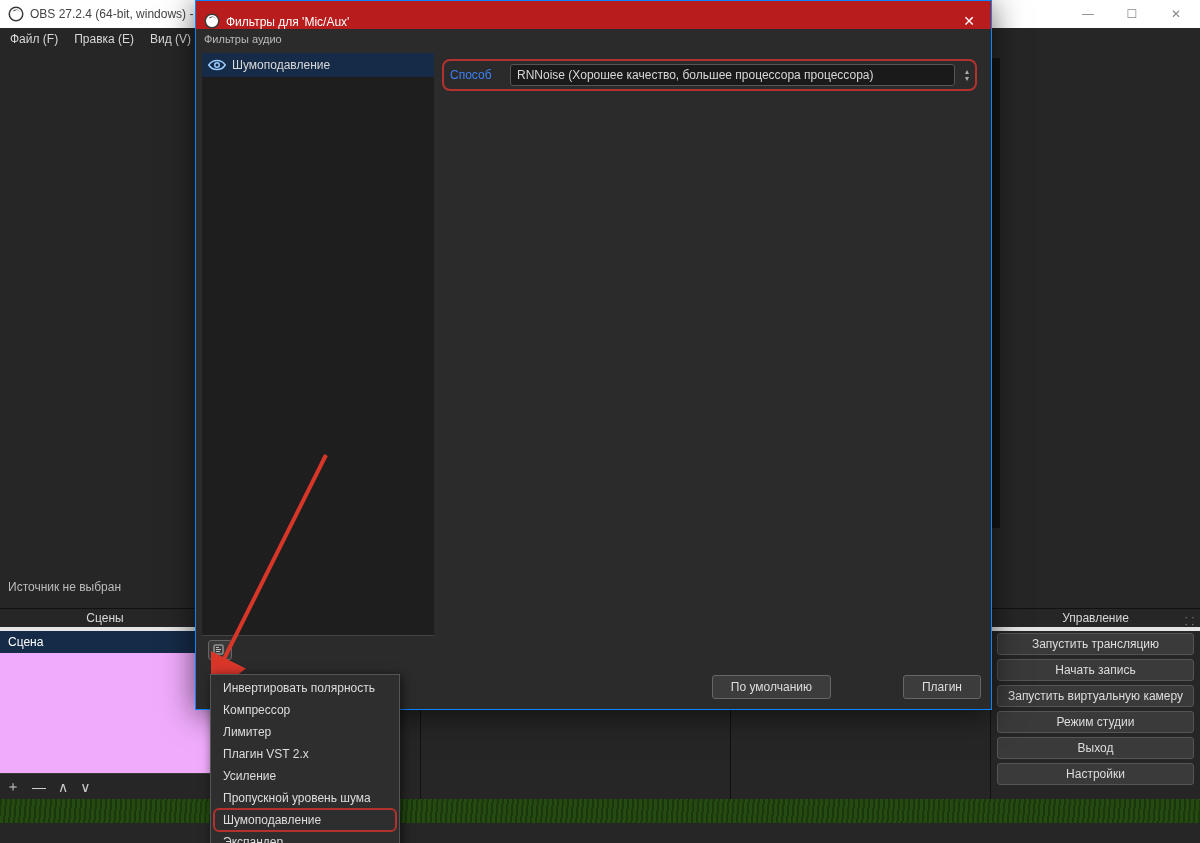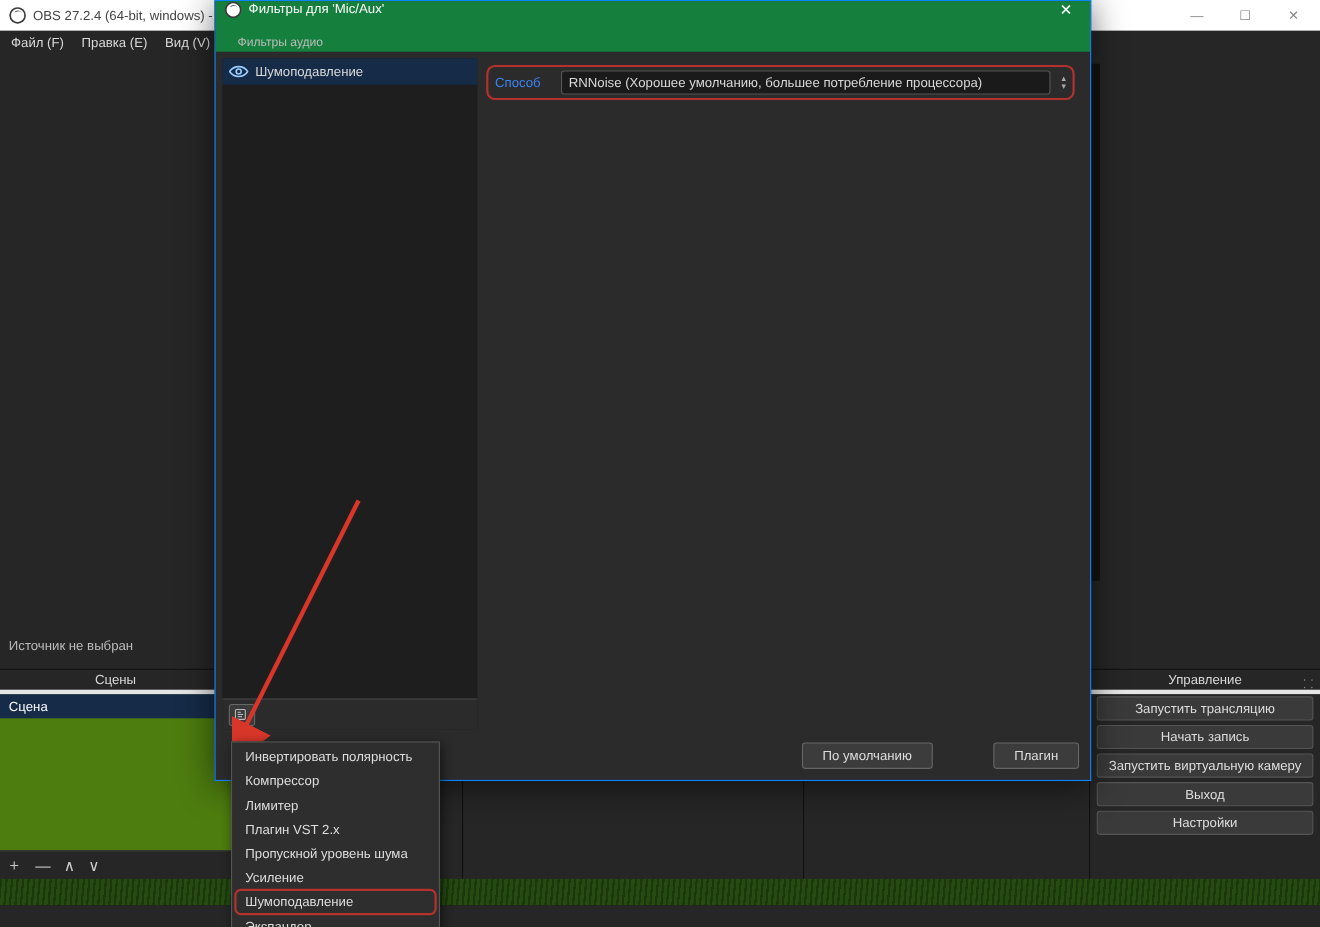--- a/index.html
+++ b/index.html
@@ -13,21 +13,21 @@
 .menu-bar{height:22px;background:#262626;display:flex;align-items:center;padding:0 4px;gap:4px}
 .menu-bar span{padding:2px 6px;color:#d8d8d8}
 .body-area{position:absolute;top:50px;left:0;right:0;bottom:0;background:#262626}
 .preview-wrap{position:absolute;top:8px;left:200px;right:200px;height:470px;background:#131313}
 .src-empty{position:absolute;top:530px;left:8px;right:8px;height:16px;color:#bbb}
 .dock-row{position:absolute;left:0;right:0;bottom:44px;top:558px;display:flex}
 .dock{background:#262626;border-top:1px solid #111;display:flex;flex-direction:column;position:relative}
 .dock-h{height:22px;background:#262626;border-bottom:4px solid #e5e5e5;display:flex;align-items:center;justify-content:center;color:#ccc;position:relative}
 .dock-h .pop{position:absolute;right:6px;top:4px;color:#888;font-size:11px}
 .scenes{width:210px}
-.scenes .list{flex:1;background:#4d7c0f}
+.scenes .list{flex:1;background:#f0abfc}
 .scenes .row{height:22px;background:#152b47;color:#fff;padding:4px 8px}
 .scenes .btns{height:26px;display:flex;align-items:center;gap:12px;padding:0 6px;border-top:1px solid #3a3a3a}
 .scenes .btns span{color:#ccc;font-size:14px}
 .sources{width:210px;border-left:1px solid #111}
 .mixer{flex:1;border-left:1px solid #111}
 .mixer .track{padding:6px 10px}
 .mixer .slider{margin-top:6px;height:12px;background:linear-gradient(90deg,#2a4 0%,#2a4 45%,#c93 55%,#c33 70%,#333 70%);border-radius:2px;position:relative}
 .mixer .slider .knob{position:absolute;right:32%;top:-3px;width:8px;height:18px;background:#ddd;border-radius:2px}
 .transitions{width:260px;border-left:1px solid #111}
 .transitions .body{padding:6px}
@@ -36,38 +36,38 @@
 .controls{width:210px;border-left:1px solid #111}
 .controls .btn{height:22px;margin:2px 6px;background:#3a3a3a;border:1px solid #555;border-radius:3px;display:flex;align-items:center;justify-content:center;color:#ddd}
 .status-bar{position:absolute;bottom:0;left:0;right:0;height:44px}
 .status-grass{height:24px;background:linear-gradient(0deg,#152a08,#2a4a15);position:relative;overflow:hidden}
 .status-grass:before{content:"";position:absolute;inset:0;background:repeating-linear-gradient(95deg,#1a380c 0 2px,#254a12 2px 5px)}
 .status-line{position:absolute;bottom:24px;right:8px;height:20px;display:flex;align-items:center;gap:18px;color:#ccc;background:#262626;padding:0 6px}
 .status-line .dot{width:8px;height:8px;border-radius:50%;background:#3a3;display:inline-block;margin-right:4px;vertical-align:middle}
 
 
 .dialog{position:absolute;top:0;left:195px;width:797px;height:710px;background:#2b2b2b;border:1px solid #0a84ff;box-shadow:0 4px 30px rgba(0,0,0,.6);z-index:20}
-.dlg-title{height:46px;background:#15803d;display:flex;align-items:flex-start;padding:0 8px}
+.dlg-title{height:28px;background:#b91c1c;display:flex;align-items:flex-end;padding:0 8px}
 .dlg-title .logo{width:16px;height:16px;margin-right:6px}
 .dlg-title span{color:#fff;font-size:12px}
 .dlg-title .close{margin-left:auto;color:#fff;font-size:14px;width:28px;text-align:center}
 .dlg-body{position:absolute;top:28px;left:0;right:0;bottom:0}
-.dlg-label{padding:4px 20px;color:#bbb;font-size:11px}
+.dlg-label{padding:4px 8px;color:#bbb;font-size:11px}
 .dlg-cols{position:absolute;top:24px;left:6px;right:6px;bottom:46px;display:flex}
 .dlg-list{width:232px;background:#1e1e1e;display:flex;flex-direction:column}
 .dlg-list .item{height:24px;background:#152b47;display:flex;align-items:center;gap:6px;padding:0 6px;color:#fff}
 .dlg-list .eyeline{width:18px;height:12px}
 .dlg-list .spacer{flex:1}
 .dlg-list .toolbar{height:28px;background:#2b2b2b;display:flex;align-items:center;padding:0 6px;border-top:1px solid #444}
 .dlg-list .toolbar .addbtn{width:24px;height:20px;border:1px solid #666;border-radius:3px;background:#3a3a3a;display:flex;align-items:center;justify-content:center;color:#ccc;cursor:pointer}
 .dlg-main{flex:1;padding:6px 8px}
 .method-row{display:flex;align-items:center;gap:10px;border:2px solid #b3322d;border-radius:8px;padding:3px 6px;background:transparent}
 .method-row .lab{color:#3b82f6;min-width:50px}
 .method-row .sel{flex:1;background:#1a1a1a;border:1px solid #555;border-radius:3px;height:22px;display:flex;align-items:center;padding:0 6px}
-.dlg-foot{position:absolute;bottom:10px;left:0;right:10px;display:flex;justify-content:flex-end;gap:55px}
+.dlg-foot{position:absolute;bottom:10px;left:0;right:10px;display:flex;justify-content:flex-end;gap:72px}
 .dlg-foot button{background:#3c3c3c;border:1px solid #666;color:#ddd;height:24px;padding:0 18px;border-radius:3px}
 
 
 .arrow{position:absolute;left:211px;top:440px;width:130px;height:240px;z-index:30;pointer-events:none}
 
 
 .ctx{position:absolute;left:210px;top:674px;width:190px;background:#2e2e2e;border:1px solid #555;box-shadow:2px 2px 10px rgba(0,0,0,.6);z-index:40;padding:2px 0}
 .ctx .mi{padding:4px 12px;color:#ddd}
 .ctx .mi.hl{outline:2px solid #b3322d;border-radius:4px;margin:1px 4px;padding:3px 8px}
 .updown{display:inline-block;font-size:8px;line-height:7px;color:#aaa;text-align:center}
@@ -170,20 +170,21 @@
       </div>
 
       <div class="dock controls">
         <div class="dock-h">
           <span>Управление</span>
           <span class="pop">⸬</span>
         </div>
         <div class="btn">Запустить трансляцию</div>
         <div class="btn">Начать запись</div>
         <div class="btn">Запустить виртуальную камеру</div>
+        <div class="btn">Режим студии</div>
         <div class="btn">Выход</div>
         <div class="btn">Настройки</div>
       </div>
     </div>
 
     <div class="status-bar">
       <div class="status-line">
         <span><span style="color:#888">((●))</span> <span>LIVE: 00:00:00</span></span>
         <span><span class="dot" style="background:#555"></span><span>REC: 00:00:00</span></span>
         <span>CPU: 1.1%, 20.00 fps</span>
@@ -221,21 +222,21 @@
                   <rect x="3" y="5" width="5" height="1"></rect>
                   <rect x="3" y="7" width="4" height="1"></rect>
                 </svg>
             </div>
           </div>
         </div>
         <div class="dlg-main">
           <div class="method-row">
             <div class="lab">Способ</div>
             <div class="sel">
-              <span>RNNoise (Хорошее умолчанию, большее потребление процессора)</span>
+              <span>RNNoise (Хорошее качество, большее процессора процессора)</span>
             </div>
             <span class="updown">▴<br>▾</span>
           </div>
         </div>
       </div>
       <div class="dlg-foot">
         <button>По умолчанию</button>
         <button>Плагин</button>
       </div>
     </div>
@@ -248,19 +249,19 @@
         </marker>
       </defs>
     <line x1="115" y1="15" x2="10" y2="225" stroke="#d9362a" stroke-width="4" marker-end="url(#ah)"></line>
   </svg>
 
   <div class="ctx">
     <div class="mi">Инвертировать полярность</div>
     <div class="mi">Компрессор</div>
     <div class="mi">Лимитер</div>
     <div class="mi">Плагин VST 2.x</div>
+    <div class="mi">Усиление</div>
     <div class="mi">Пропускной уровень шума</div>
-    <div class="mi">Усиление</div>
     <div class="mi hl">Шумоподавление</div>
     <div class="mi">Экспандер</div>
   </div>
 
 </div>
 
 </body></html>

